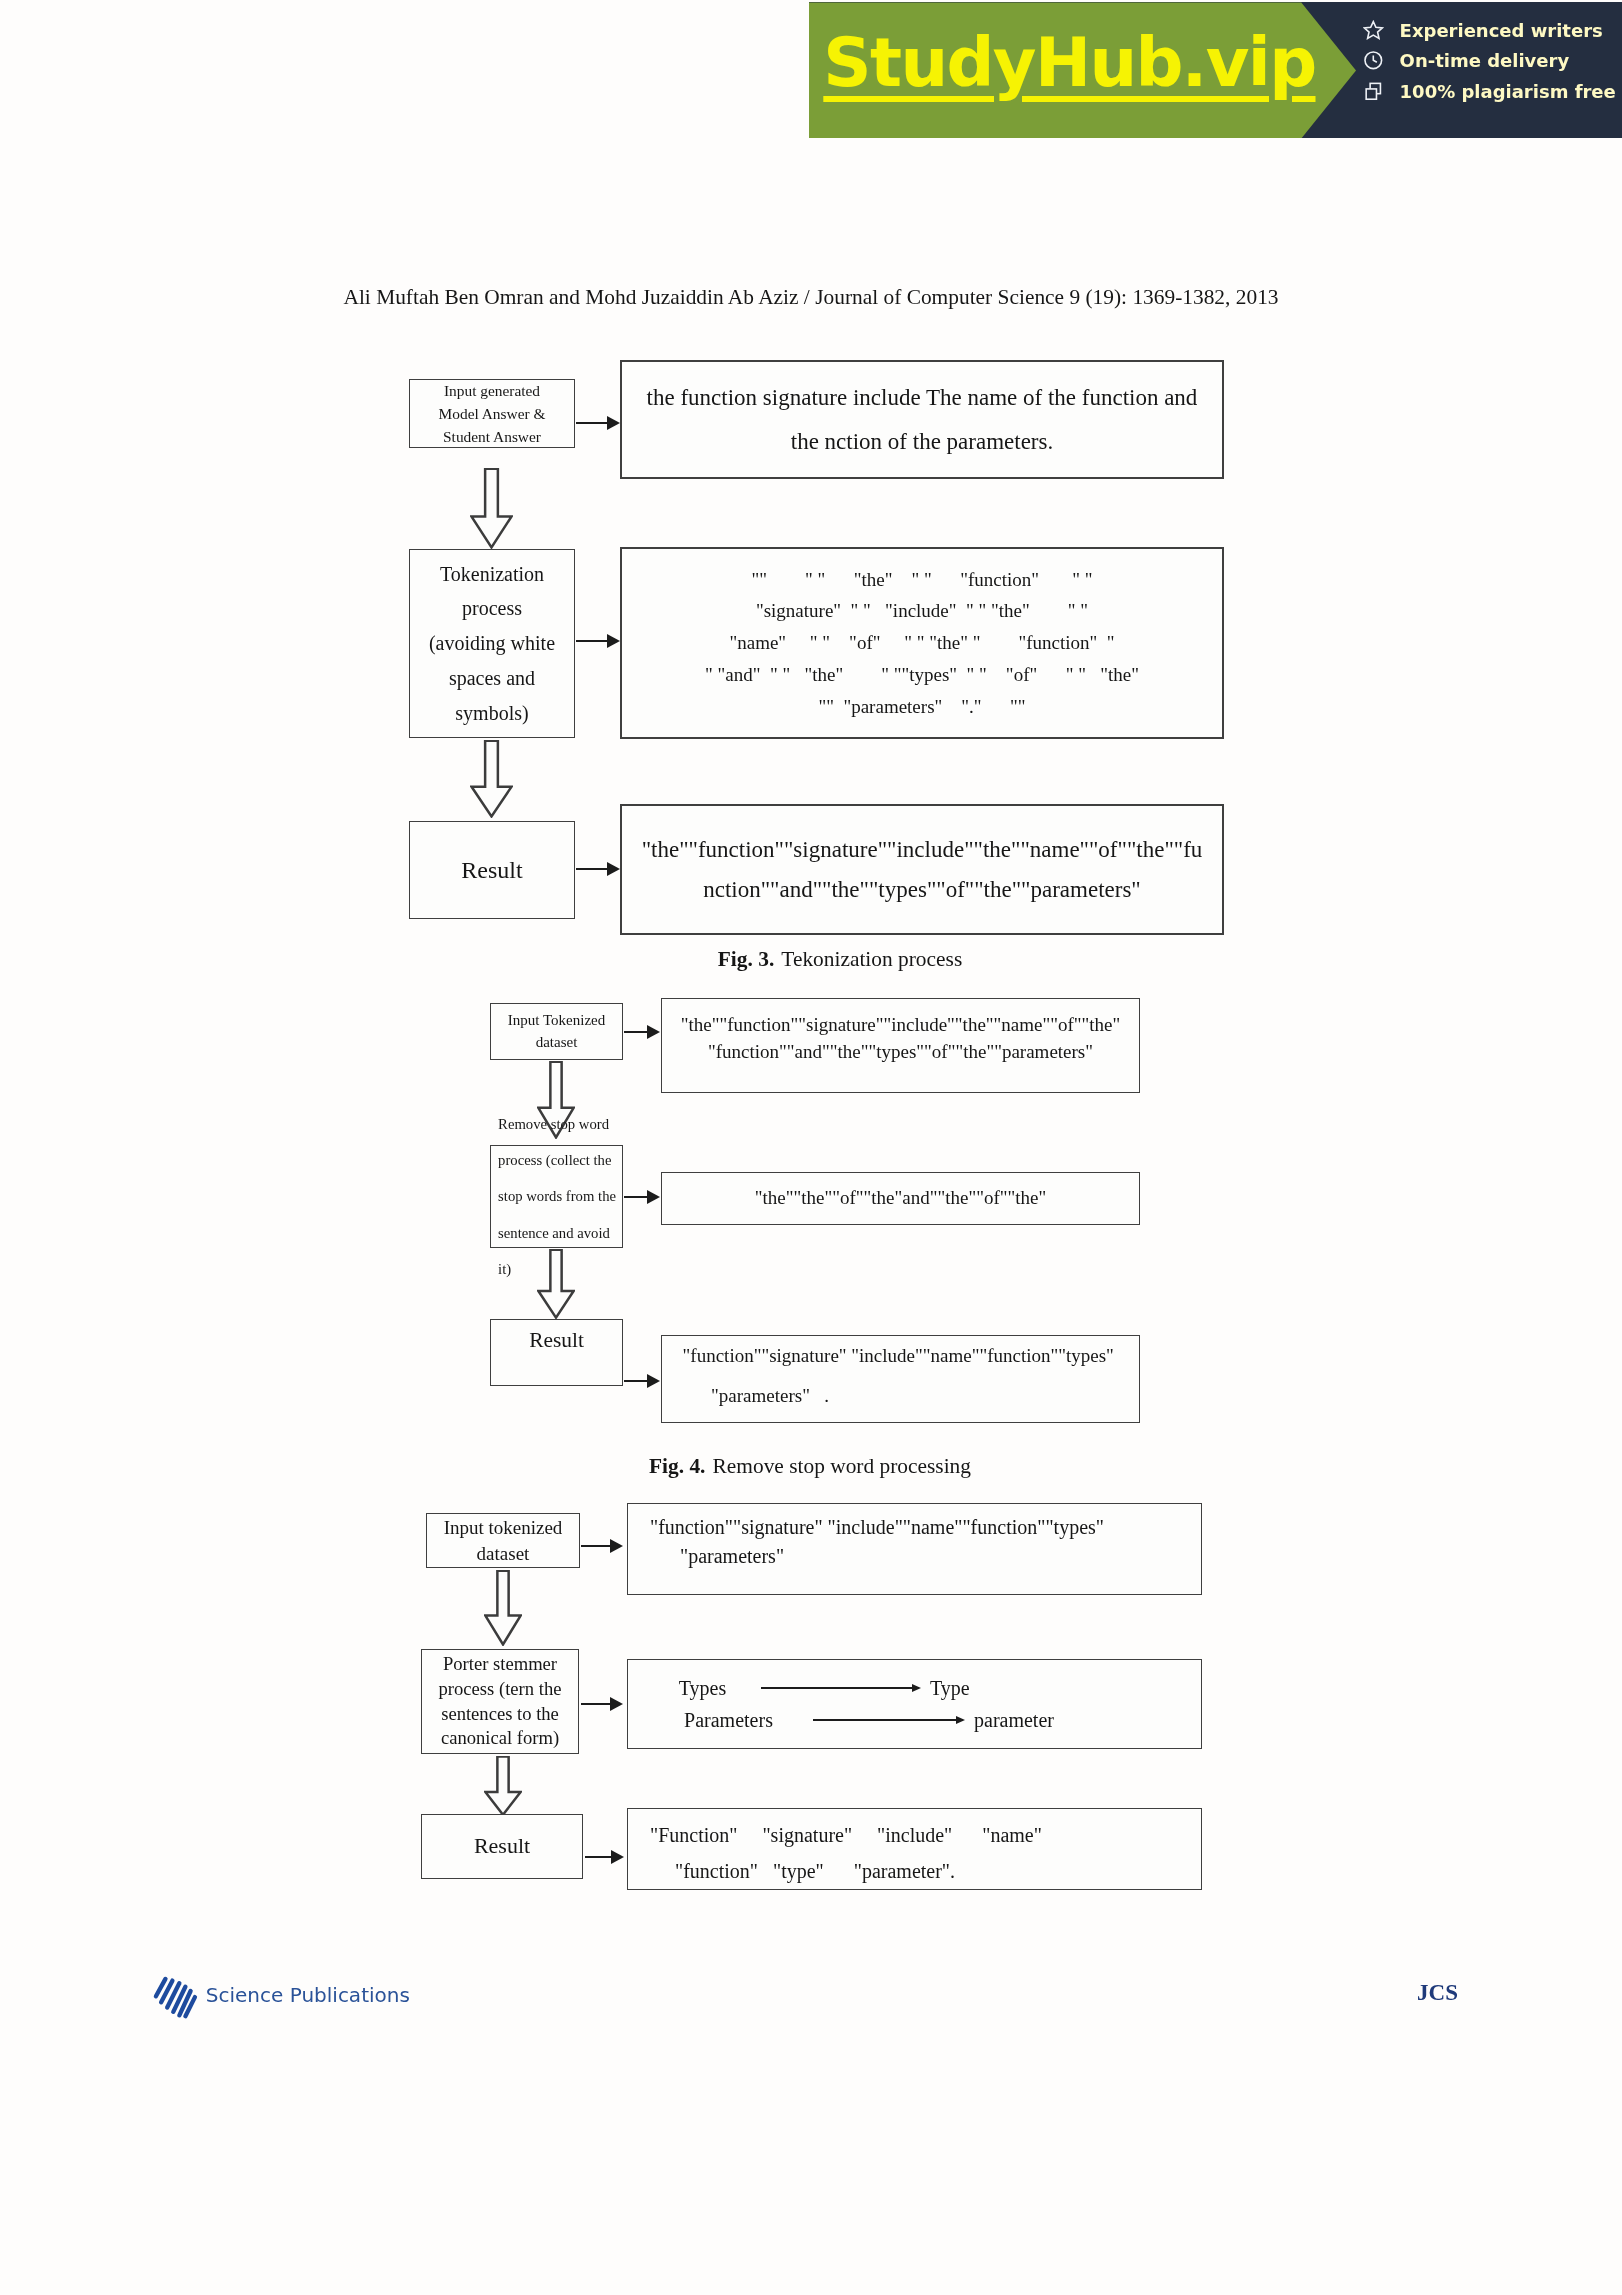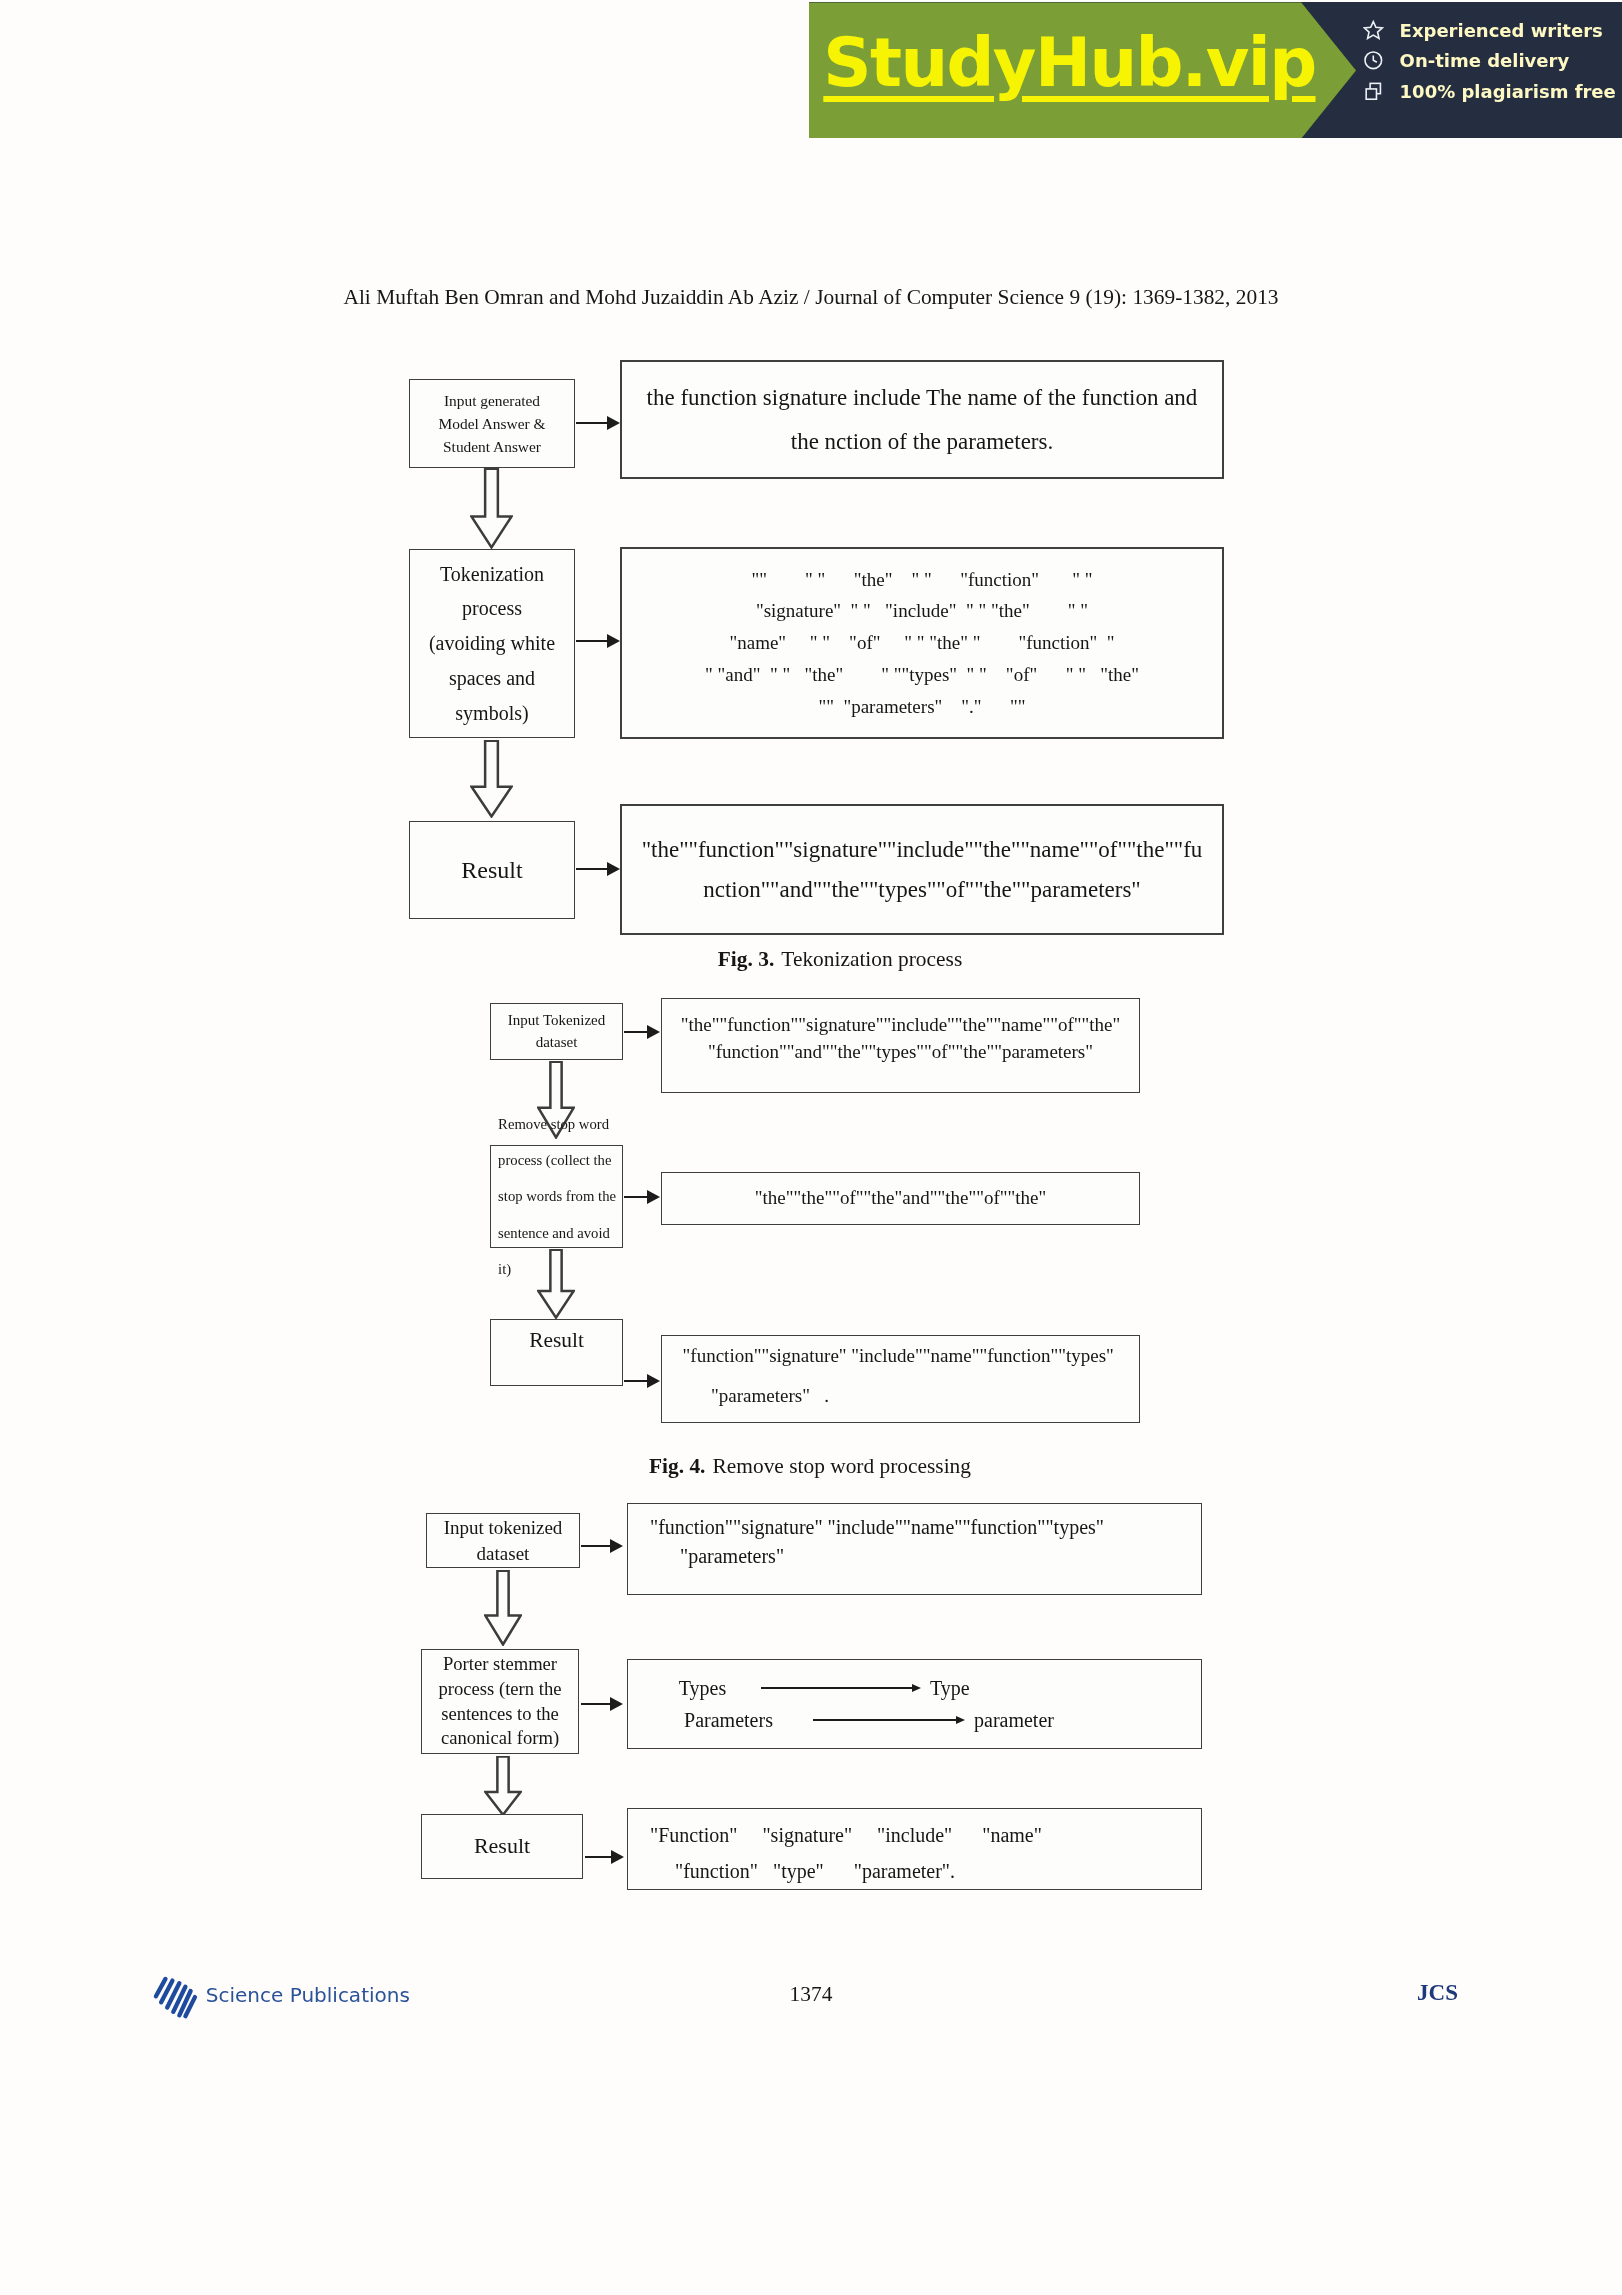--- a/index.html
+++ b/index.html
@@ -76,21 +76,21 @@
           </svg>
         <span>100% plagiarism free</span>
       </div>
     </div>
     <div class="banner-green"></div>
     <div class="brand">StudyHub.vip</div>
   </div>
 
   <div class="citation">Ali Muftah Ben Omran and Mohd Juzaiddin Ab Aziz / Journal of Computer Science 9 (19): 1369-1382, 2013</div>
 
-  <div class="fcbox" style="left:409px;top:379px;width:166px;height:89px;font-size:15.4px;line-height:1.5;">
+  <div class="fcbox" style="left:409px;top:379px;width:166px;height:69px;font-size:15.4px;line-height:1.5;">
       <div class="ln">Input generated</div>
       <div class="ln">Model Answer &amp;</div>
       <div class="ln">Student Answer</div>
     </div>
   <div class="fcbox thick" style="left:620px;top:360px;width:604px;height:119px;font-size:23px;line-height:1.9;">
       <div class="ln">the function signature include The name of the function and</div>
       <div class="ln">the nction of the parameters.</div>
     </div>
   <div class="harrow" style="left:576px;top:422px;width:41px;">
       <i class="hd"></i>
@@ -250,17 +250,16 @@
         <path d="M8 32 L19 12"></path>
         <path d="M14 39 L27 14"></path>
         <path d="M21 45 L35 17"></path>
         <path d="M28 50 L42 21"></path>
         <path d="M35 54 L48 26"></path>
         <path d="M42 55 L53 33"></path>
       </g>
     </svg>
     <span>Science Publications</span>
   </div>
-  <div class="page-number">1374</div>
   <div class="journal-code">JCS</div>
 
 </div>
 
 
 </body></html>

